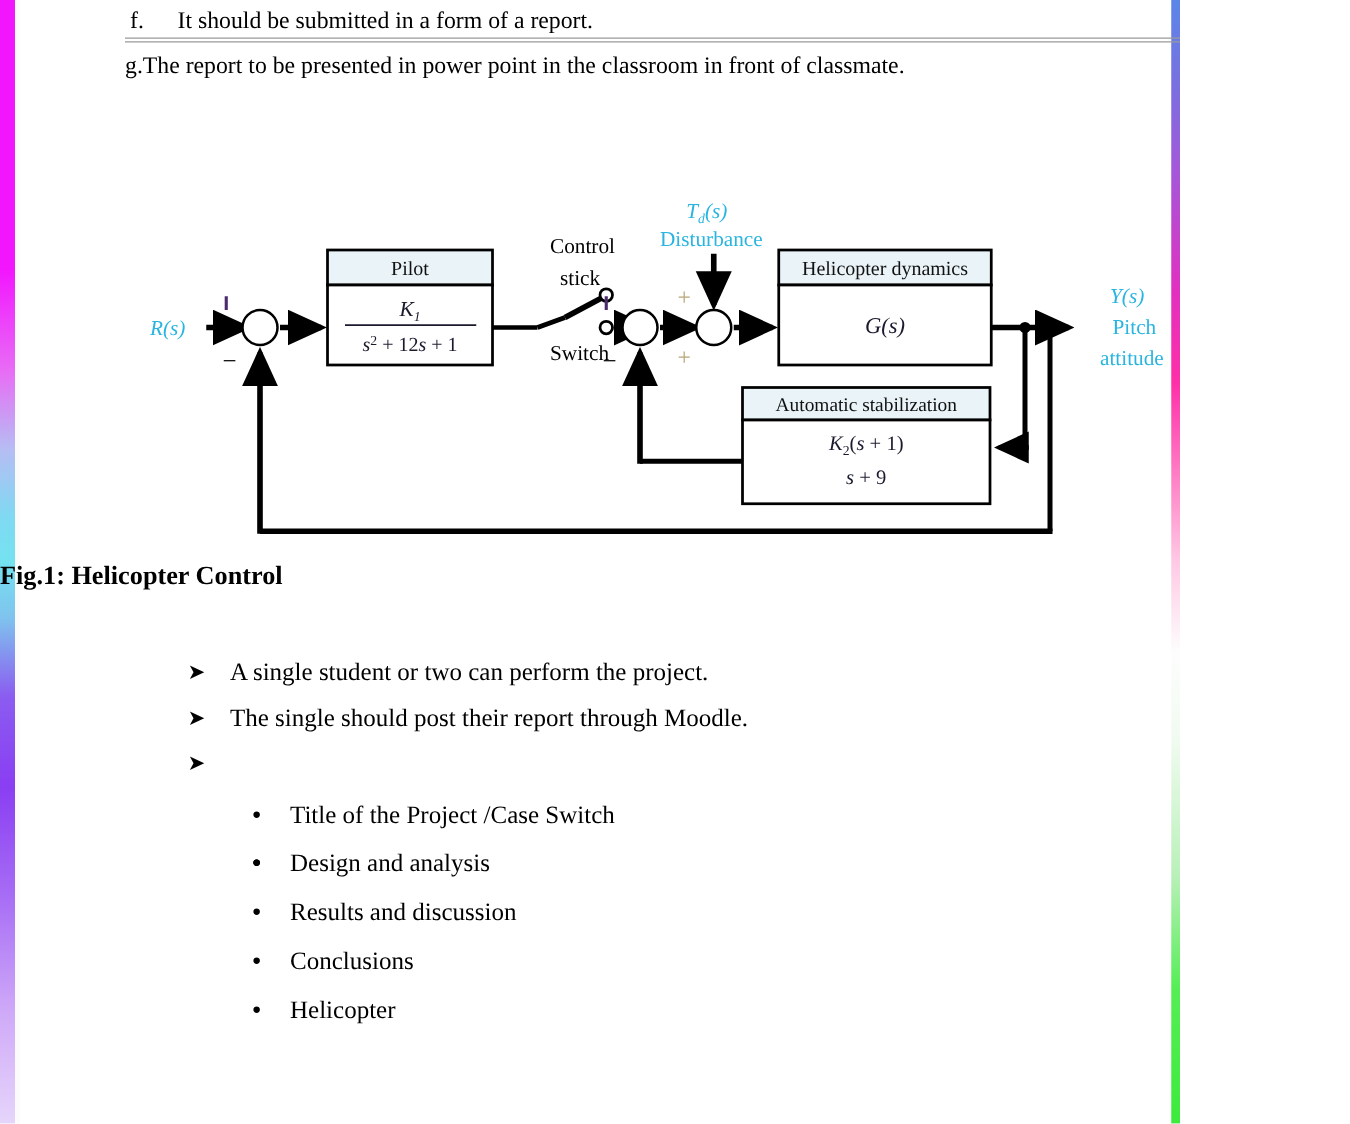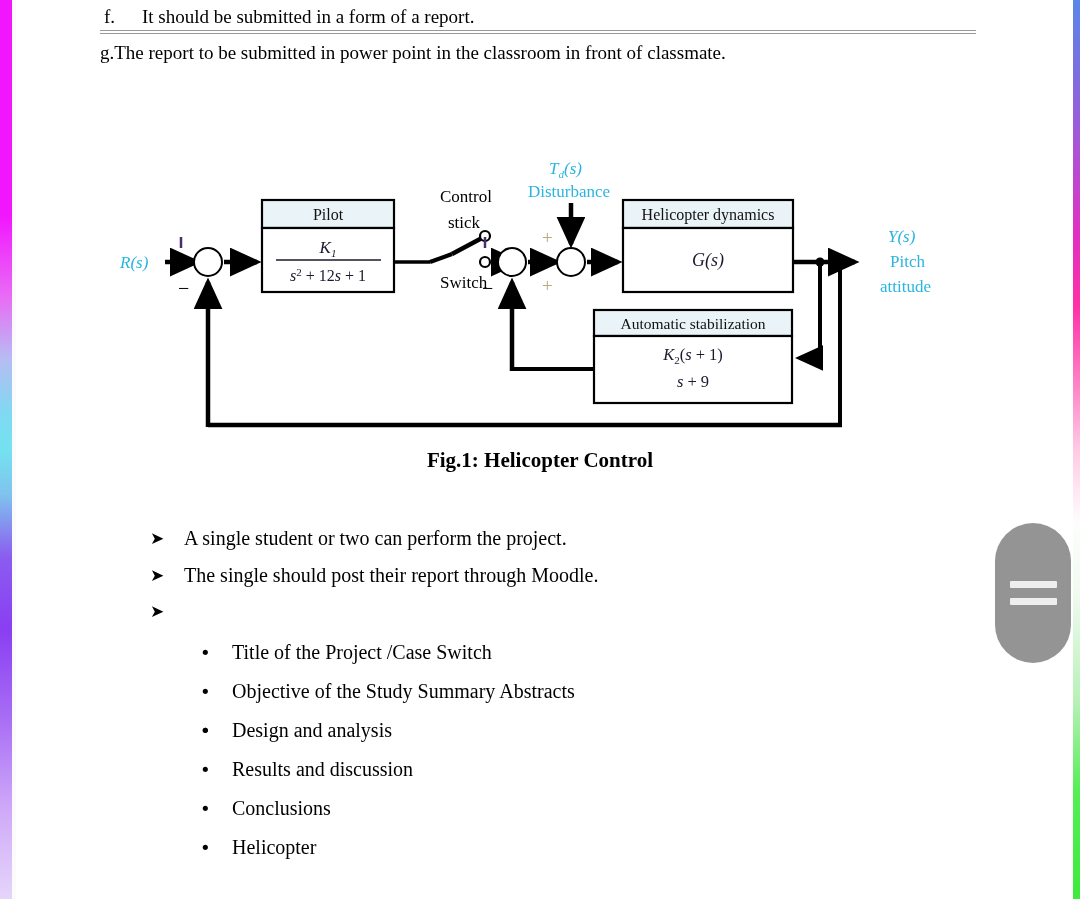--- a/index.html
+++ b/index.html
@@ -7,21 +7,21 @@
     margin: 0;
     padding: 0;
     background: #ffffff;
   }
   body {
     font-family: "Liberation Serif", "DejaVu Serif", serif;
     color: #000000;
   }
   #page {
     position: relative;
-    width: 1080px;
+    width: 944px;
     height: 899px;
     overflow: hidden;
     background: #ffffff;
   }
 
   
   .edge-strip {
     position: absolute;
     top: 0;
     height: 899px;
@@ -116,21 +116,20 @@
     height: 310px;
   }
   #diagram svg { display: block; }
 
   
   #fig-caption {
     position: absolute;
     left: 0;
     top: 448px;
     width: 1080px;
-    text-align: center;
     font-size: 21px;
     font-weight: bold;
     font-family: "Liberation Serif", "DejaVu Serif", serif;
   }
 
   
   #arrow-list {
     position: absolute;
     left: 150px;
     top: 520px;
@@ -207,21 +206,21 @@
   <div class="doc-line" id="line-f">
     <span class="marker">f.</span><span>It should be submitted in a form of a report.</span>
   </div>
 
   <div id="divider">
     <div class="rule-top"></div>
     <div class="rule-bot"></div>
   </div>
 
   <div class="doc-line" id="line-g">
-    <span class="marker">g.</span><span>The report to be submitted in power point in the classroom in front of classmate.</span>
+    <span class="marker">g.</span><span>The report to be presented in power point in the classroom in front of classmate.</span>
   </div>
 
   <div id="diagram">
     <svg width="880" height="310" viewBox="0 0 880 310" xmlns="http://www.w3.org/2000/svg">
       <defs>
         <marker id="arrowhead" markerWidth="7" markerHeight="7" refX="6" refY="3.2" orient="auto" markerUnits="strokeWidth">
           <path d="M0,0 L7,3.2 L0,6.4 z" fill="#000"></path>
         </marker>
         <marker id="arrowhead-thin" markerWidth="8" markerHeight="8" refX="7" refY="3.6" orient="auto" markerUnits="strokeWidth">
           <path d="M0,0 L8,3.6 L0,7.2 z" fill="#000"></path>
@@ -330,21 +329,20 @@
     </div>
   </div>
 
   <div id="dot-list">
     <div class="dot-item">
       <span class="dot-glyph">•</span>
       <span>Title of the Project /Case Switch</span>
     </div>
     <div class="dot-item">
       <span class="dot-glyph">•</span>
-      <span>Objective of the Study Summary Abstracts</span>
     </div>
     <div class="dot-item">
       <span class="dot-glyph">•</span>
     </div>
     <div class="dot-item">
       <span class="dot-glyph">•</span>
       <span>Design and analysis</span>
     </div>
     <div class="dot-item">
       <span class="dot-glyph">•</span>

